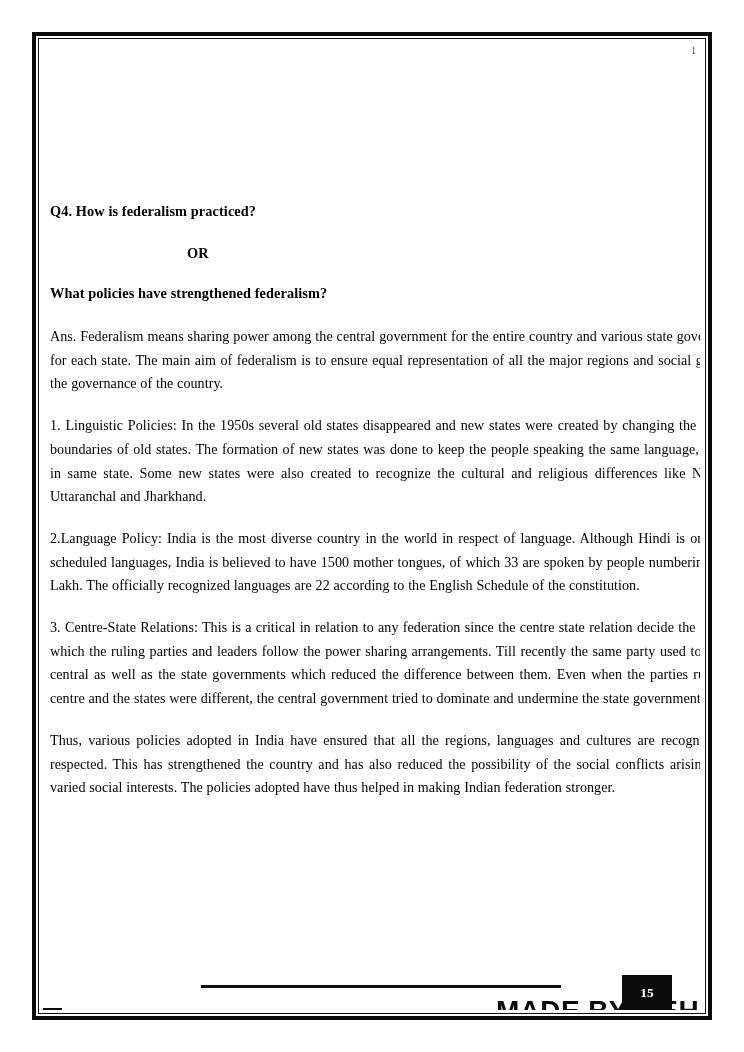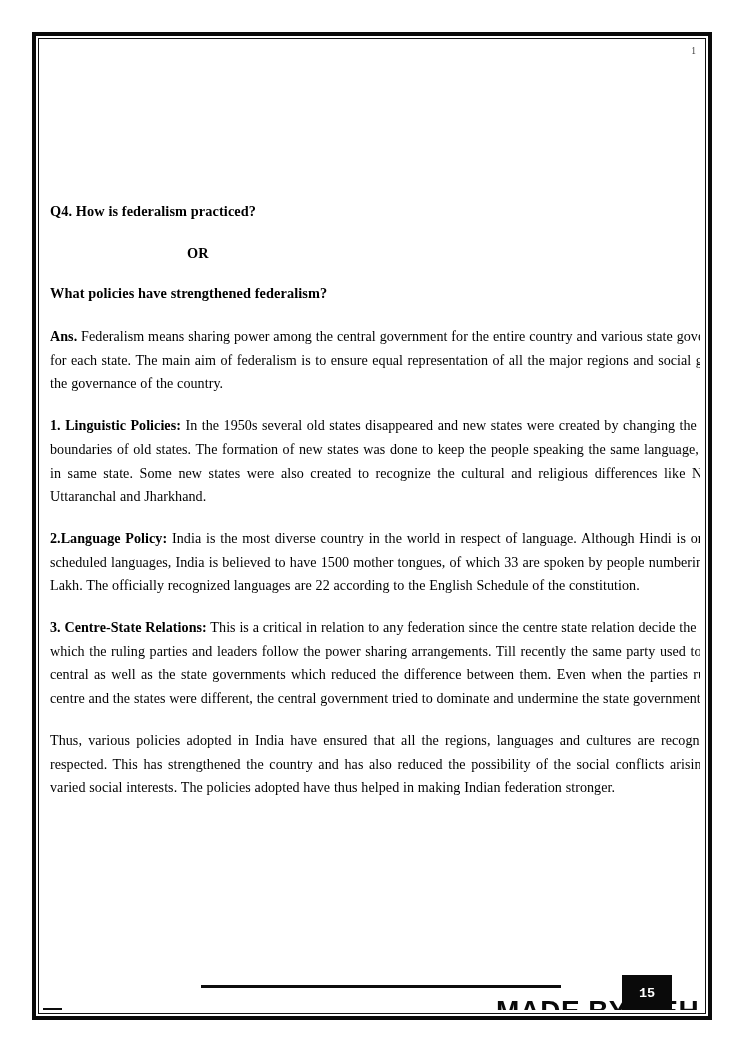--- a/index.html
+++ b/index.html
@@ -103,21 +103,21 @@
   p.para {
     font-size: 14.1px;
     line-height: 23.7px;
     text-align: justify;
     text-justify: inter-word;
     margin: 0 0 18px 0;
     letter-spacing: 0.05px;
     word-spacing: 0.2px;
   }
   p.para.last { margin-bottom: 0; }
-  .lead { font-weight: bold; }
+  .lead { font-weight: normal; }
 
   
   #footer-rule {
     position: absolute;
     left: 160px;
     top: 944px;
     width: 360px;
     height: 2.5px;
     background: #0d0d0d;
   }
@@ -142,21 +142,21 @@
     color: #0a0a0a;
   }
   #page-badge {
     position: absolute;
     left: 581px;
     top: 934px;
     width: 50px;
     height: 36px;
     background: #0a0a0a;
     color: #ffffff;
-    font-family: Liberation Mono, monospace;
+    font-family: Liberation Serif, serif;
     font-weight: bold;
     font-size: 13.5px;
     display: flex;
     align-items: center;
     justify-content: center;
   }
 </style>
 </head>
 <body>
 

